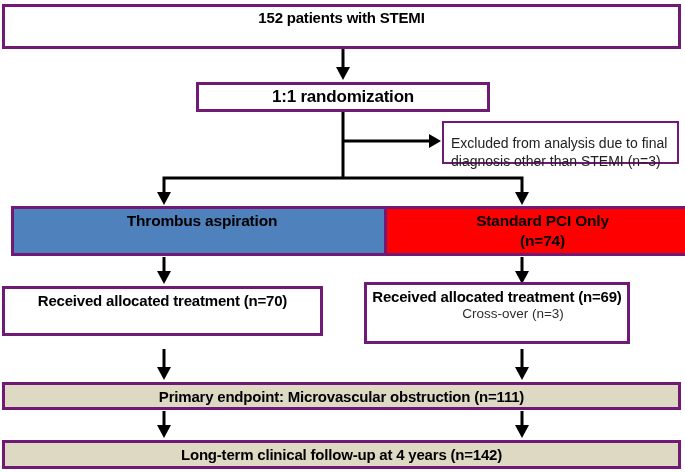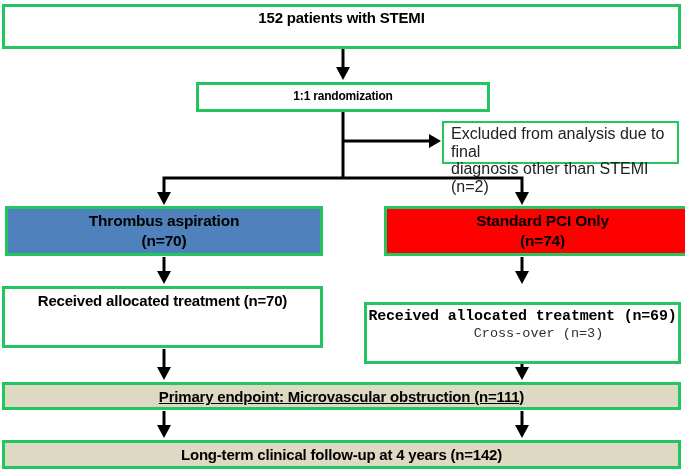--- a/index.html
+++ b/index.html
@@ -12,71 +12,71 @@
     overflow: hidden;
   }
   .connectors {
     position: absolute;
     left: 0; top: 0;
     pointer-events: none;
   }
   .box {
     position: absolute;
     box-sizing: border-box;
-    border: 3px solid #22c55e;
+    border: 3px solid #701a75;
     background: #fff;
     color: #000;
     font-weight: 700;
     text-align: center;
     letter-spacing: -0.2px;
   }
   #enrollment {
     left: 2px; top: 4px; width: 679px; height: 45px;
     font-size: 15px; line-height: 19px; padding-top: 1px;
   }
   #randomization {
     left: 196px; top: 82px; width: 294px; height: 30px;
-    font-size: 12px; line-height: 23px;
+    font-size: 17px; line-height: 23px;
   }
   #exclusion {
     left: 442px; top: 121px; width: 237px; height: 43px;
     border-width: 2px;
     font-weight: 400; letter-spacing: 0;
-    font-size: 16px; line-height: 17.5px;
-    text-align: left; padding: 2px 4px 0 7px;
+    font-size: 14px; line-height: 17.5px;
+    text-align: left; padding: 12px 4px 0 7px;
     color: #222;
   }
   #arm-left {
-    left: 5px; top: 206px; width: 318px; height: 50px;
+    left: 11px; top: 206px; width: 382px; height: 50px;
     background: var(--arm-left-fill, #4F81BD);
     font-size: 15.5px; line-height: 20px; padding-top: 2px;
   }
   #arm-right {
     left: 384px; top: 206px; width: 317px; height: 50px;
     background: var(--arm-right-fill, #FF0000);
     font-size: 15.5px; line-height: 20px; padding-top: 2px;
   }
   #treatment-left {
-    left: 2px; top: 286px; width: 321px; height: 62px;
+    left: 2px; top: 286px; width: 321px; height: 50px;
     font-size: 15px; line-height: 18px; padding-top: 3px;
   }
   #treatment-right {
-    left: 364px; top: 302px; width: 317px; height: 62px;
-    font-size: 15px; line-height: 18px; padding-top: 3px; font-family: Liberation Mono, monospace;
+    left: 364px; top: 282px; width: 266px; height: 62px;
+    font-size: 15px; line-height: 18px; padding-top: 3px;
   }
   .subline {
     font-weight: 400; letter-spacing: 0;
     font-size: 13.5px; line-height: 16.5px;
     color: #2e2e2e;
     padding-left: 32px;
   }
   #primary-endpoint {
     left: 2px; top: 382px; width: 679px; height: 28px;
     background: var(--endpoint-fill, #DDD9C3);
-    font-size: 15px; line-height: 23px; text-decoration: underline;
+    font-size: 15px; line-height: 23px;
   }
   #followup {
     left: 2px; top: 440px; width: 679px; height: 29px;
     background: var(--endpoint-fill, #DDD9C3);
     font-size: 15px; line-height: 24px;
   }
 </style>
 </head>
 <body>
 
@@ -130,26 +130,25 @@
   <div class="box" id="enrollment">
     <div>152 patients with STEMI</div>
   </div>
 
   <div class="box" id="randomization">
     <div>1:1 randomization</div>
   </div>
 
   <div class="box" id="exclusion">
     <div>Excluded from analysis due to final</div>
-    <div>diagnosis other than STEMI (n=2)</div>
+    <div>diagnosis other than STEMI (n=3)</div>
   </div>
 
   <div class="box" id="arm-left">
     <div>Thrombus aspiration</div>
-    <div>(n=70)</div>
   </div>
 
   <div class="box" id="arm-right">
     <div>Standard PCI Only</div>
     <div>(n=74)</div>
   </div>
 
   <div class="box" id="treatment-left">
     <div>Received allocated treatment (n=70)</div>
   </div>

